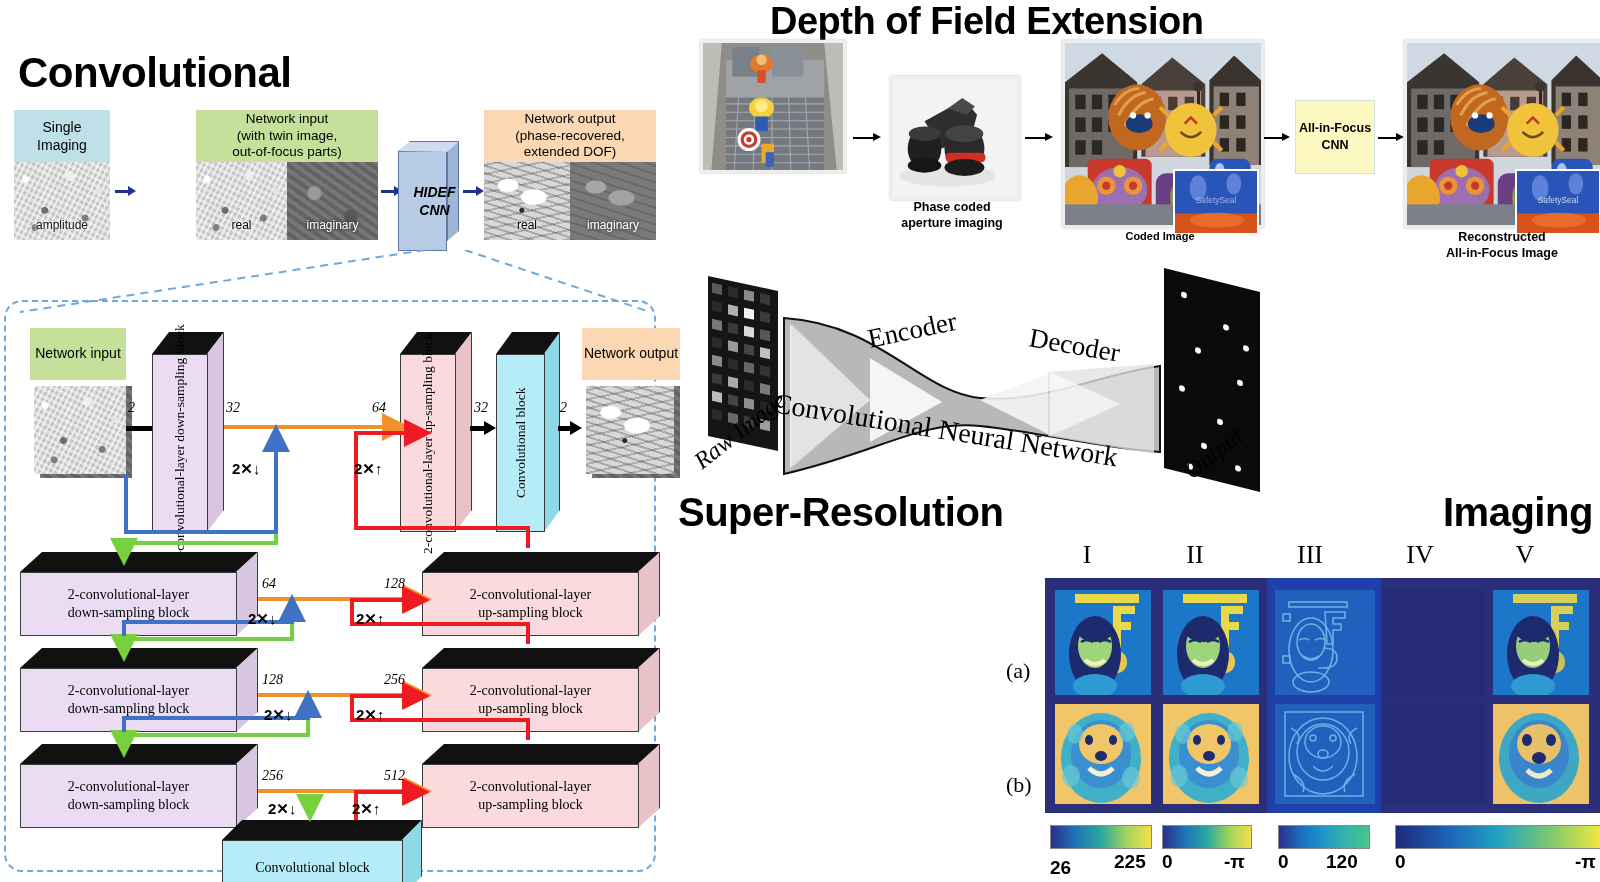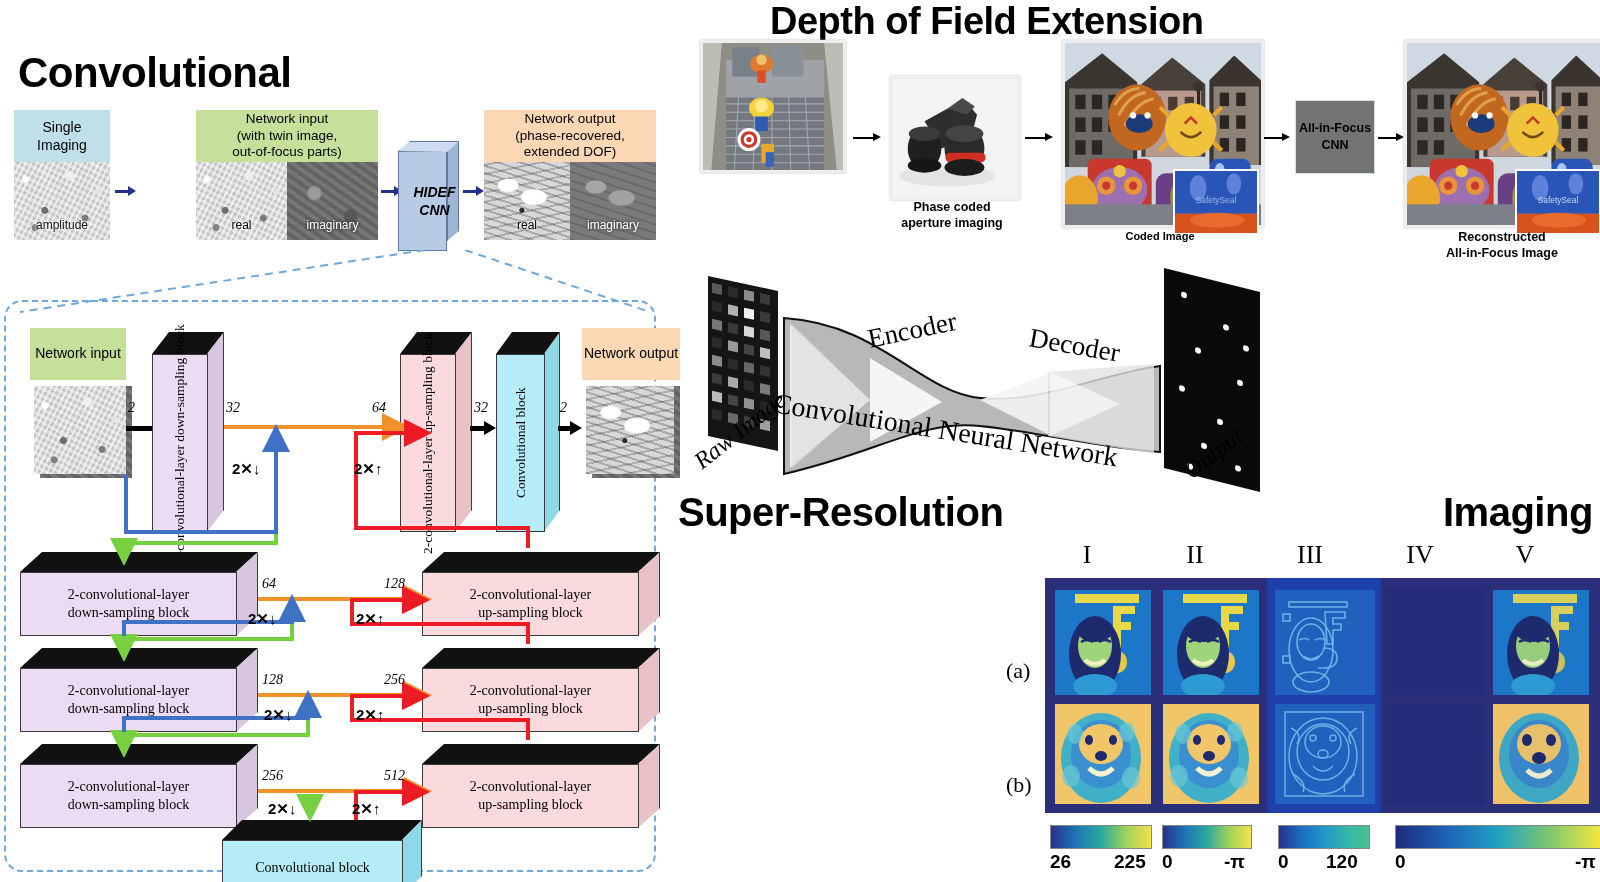--- a/index.html
+++ b/index.html
@@ -486,21 +486,21 @@
       </svg>
     </div>
   </div>
   <div class="abs cap" style="left:392px;top:192px;width:196px;font-size:11px;">Coded Image</div>
 
   <div class="abs" style="left:594px;top:96px;">
     <div class="ln" style="left:0;top:3px;width:20px;height:2px;background:#000;"></div>
     <div class="arrowhead" style="left:18px;top:-1px;border-left:8px solid #000;border-top:4px solid transparent;border-bottom:4px solid transparent;"></div>
   </div>
 
-  <div class="abs cap" style="left:625px;top:62px;width:78px;height:72px;background:#737373;border:1px solid #cfe3e3;
+  <div class="abs cap" style="left:625px;top:62px;width:78px;height:72px;background:#fef9c3;border:1px solid #cfe3e3;
               display:flex;align-items:center;justify-content:center;white-space:pre-line;font-size:12.5px;line-height:1.4;">All-in-Focus
 CNN</div>
 
   <div class="abs" style="left:708px;top:96px;">
     <div class="ln" style="left:0;top:3px;width:20px;height:2px;background:#000;"></div>
     <div class="arrowhead" style="left:18px;top:-1px;border-left:8px solid #000;border-top:4px solid transparent;border-bottom:4px solid transparent;"></div>
   </div>
 
   <div class="abs" style="left:734px;top:2px;width:196px;height:182px;border:3px solid #ededed;background:#fff;box-shadow:0 0 2px #bbb;">
     <div style="position:absolute;inset:0;overflow:hidden;">
@@ -833,21 +833,21 @@
         <ellipse cx="58" cy="36" rx="5" ry="6" fill="#1e2a6e"></ellipse>
         <ellipse cx="46" cy="54" rx="7" ry="6" fill="#1e2a6e"></ellipse>
         <path d="M34 66 q12 12 24 0" stroke="#eeeacc" stroke-width="5" fill="none"></path>
       </svg>
     </div>
   </div>
 
   <div class="abs" style="left:40px;top:285px;">
     <div class="abs" style="left:0;top:0;width:100px;height:22px;border:1px solid #888;
                 background:linear-gradient(to right,#2b2f8f,#1f74b5,#2aa8a0,#9fd35a,#f5e04b);"></div>
-    <div class="abs" style="left:0px;top:26px;font-size:19px;font-weight:bold;">26</div>
+    <div class="abs" style="left:0px;top:32px;font-size:19px;font-weight:bold;">26</div>
     <div class="abs" style="left:48px;top:26px;font-size:19px;font-weight:bold;margin-left:16px;">225</div>
   </div>
 
   <div class="abs" style="left:152px;top:285px;">
     <div class="abs" style="left:0;top:0;width:88px;height:22px;border:1px solid #888;
                 background:linear-gradient(to right,#2b2f8f,#1f74b5,#2aa8a0,#9fd35a,#f5e04b);"></div>
     <div class="abs" style="left:0px;top:26px;font-size:19px;font-weight:bold;">0</div>
     <div class="abs" style="left:62px;top:26px;font-size:19px;font-weight:bold;">-π</div>
   </div>
 

